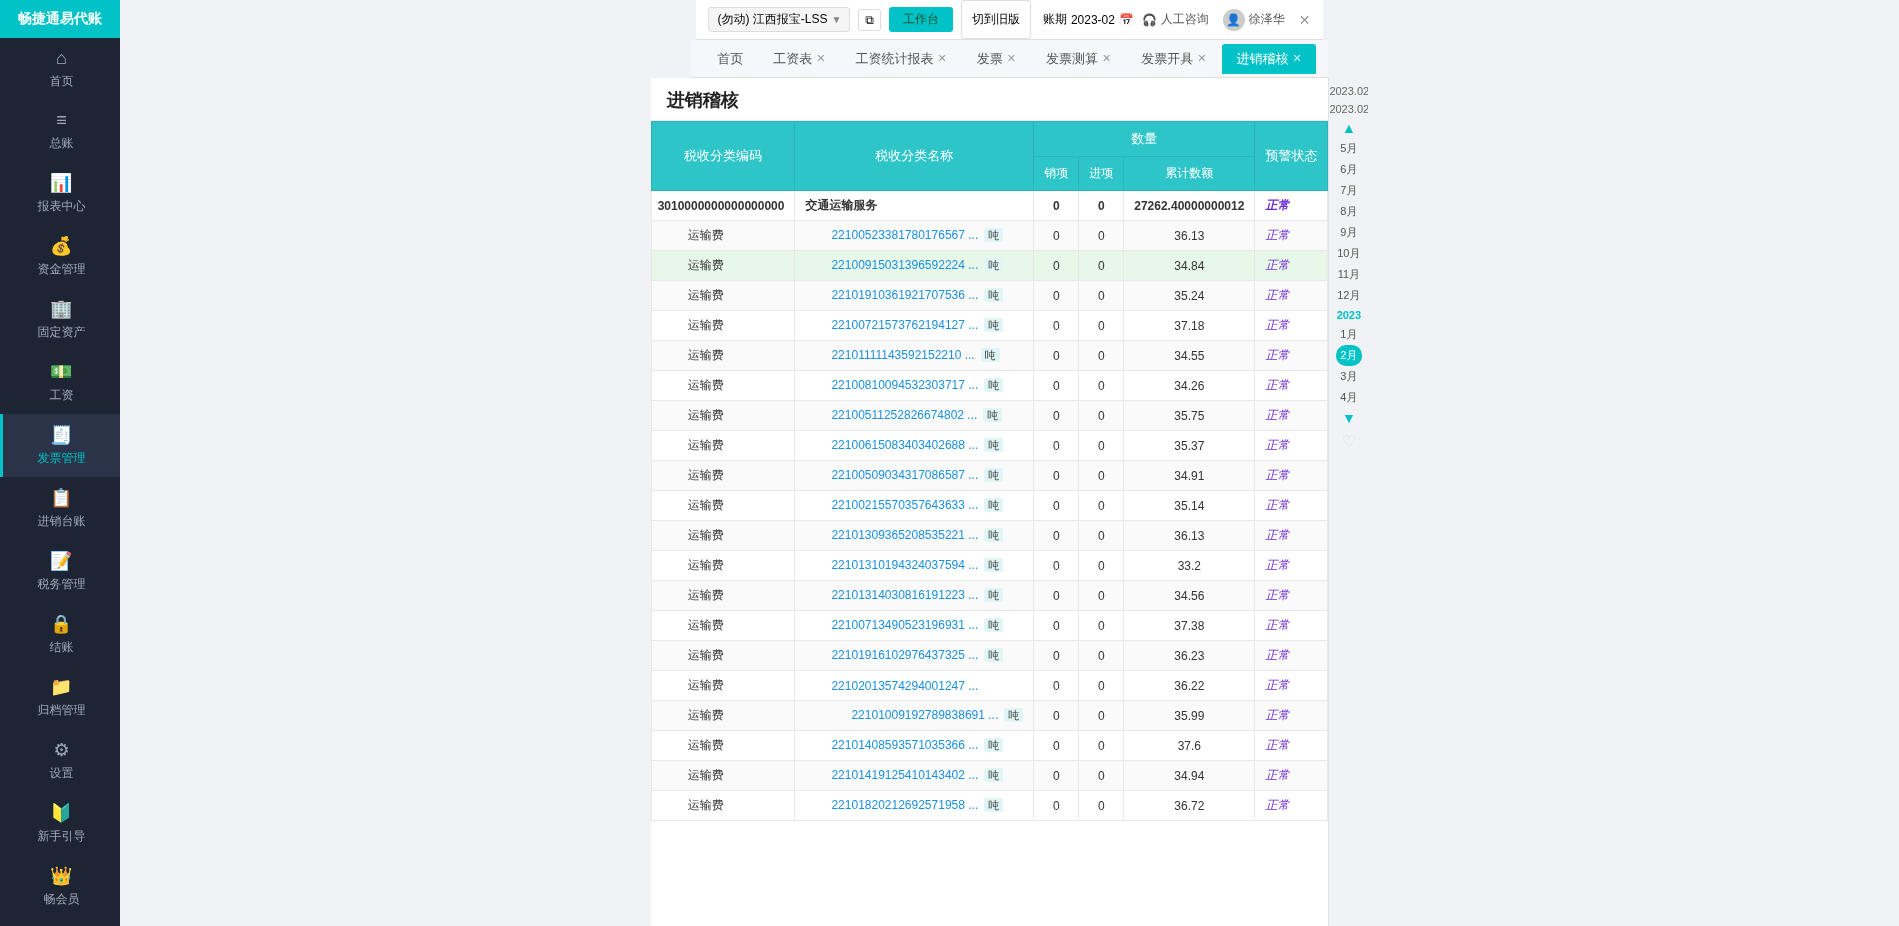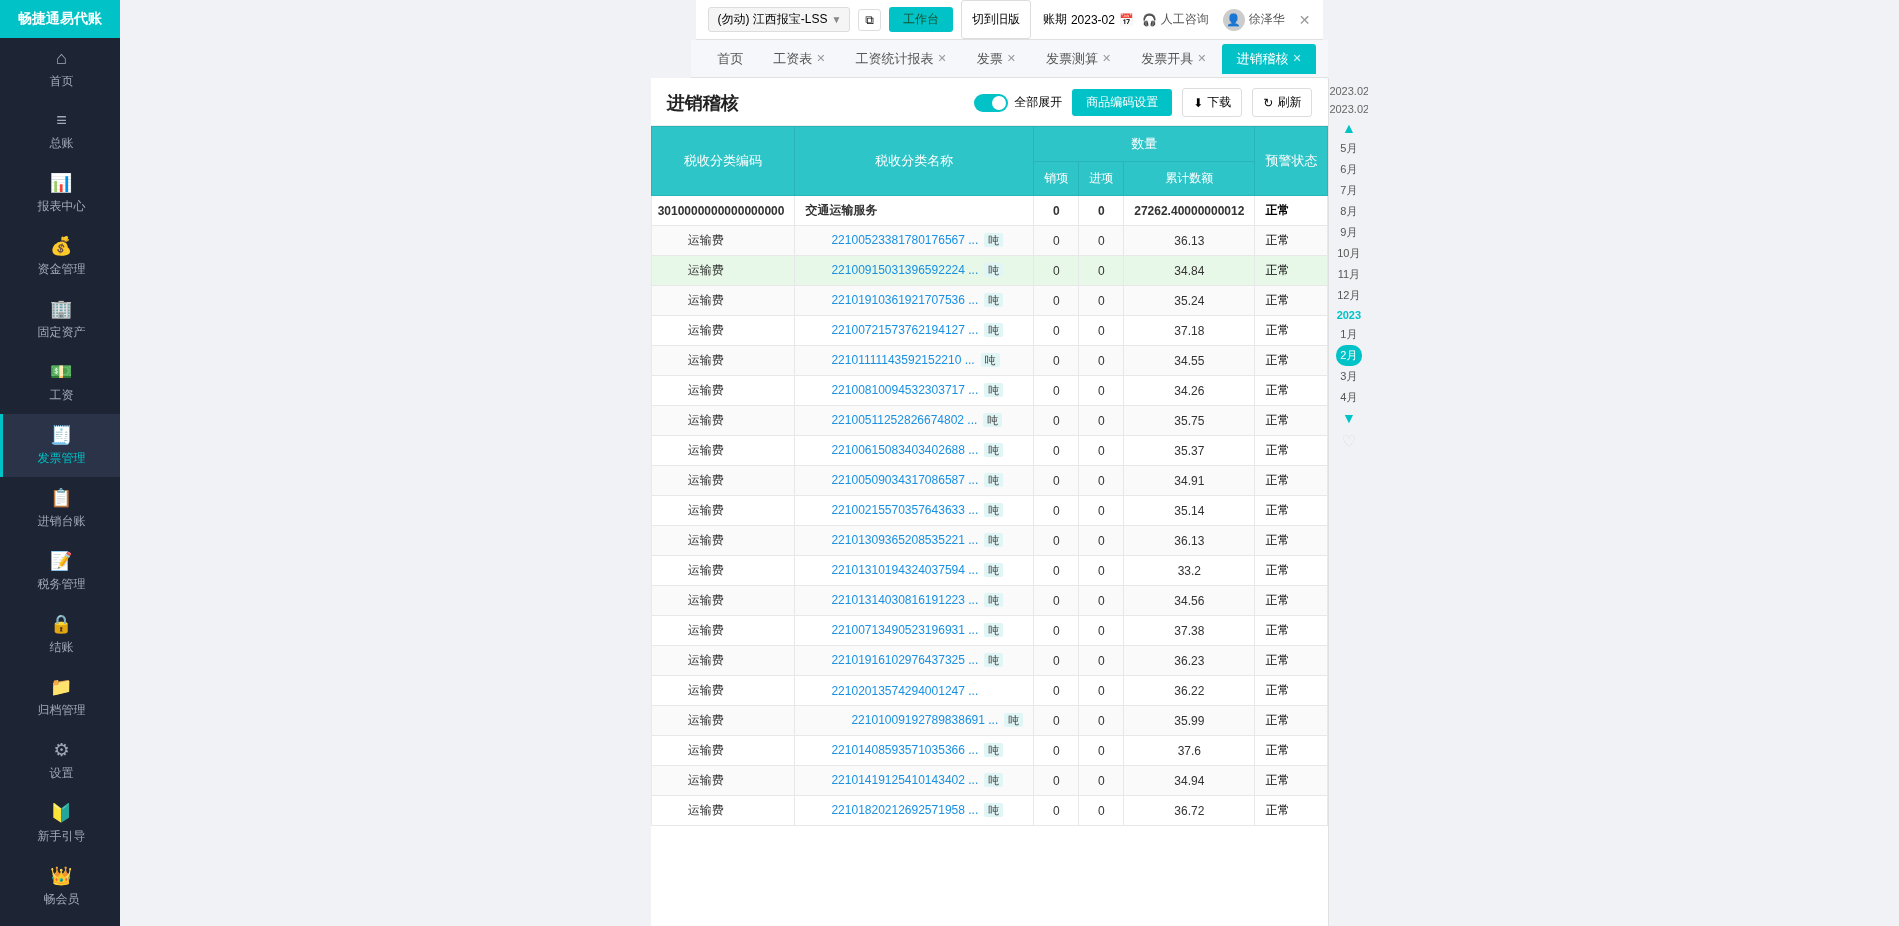--- a/index.html
+++ b/index.html
@@ -306,21 +306,21 @@
     }
     .rp-year.current { color: #00c2c7; font-weight: bold; }
     .rp-up, .rp-down {
       color: #00c2c7;
       cursor: pointer;
       font-size: 14px;
       padding: 2px;
     }
     .rp-heart { color: #ddd; font-size: 16px; padding: 4px; }
 
-    .normal-badge { color: #000000; }
+    .normal-badge { color: #6d28d9; font-style: italic; }
   </style>
 </head>
 <body>
 
 <div class="sidebar">
   <div class="sidebar-logo">畅捷通易代账</div>
 
   <div class="sidebar-item">
     <span class="si-icon">⌂</span>
     <span>首页</span>
@@ -442,37 +442,20 @@
       <span>进销稽核</span>
       <span class="tab-close">✕</span>
     </div>
   </div>
 
   <div class="content">
     <div class="content-main">
 
       <div class="page-header">
         <h2 class="page-title">进销稽核</h2>
-        <div class="header-actions">
-          <div class="toggle-switch">
-            <div class="toggle-track">
-              <div class="toggle-thumb"></div>
-            </div>
-            <span>全部展开</span>
-          </div>
-          <button class="btn-brand">商品编码设置</button>
-          <button class="btn-outline">
-            <span>⬇</span>
-            <span>下载</span>
-          </button>
-          <button class="btn-outline">
-            <span>↻</span>
-            <span>刷新</span>
-          </button>
-        </div>
       </div>
 
       <div class="table-wrapper">
         <table>
           <thead>
             <tr>
               <th rowspan="2">税收分类编码</th>
               <th rowspan="2">税收分类名称</th>
               <th colspan="3">数量</th>
               <th rowspan="2">预警状态</th>

